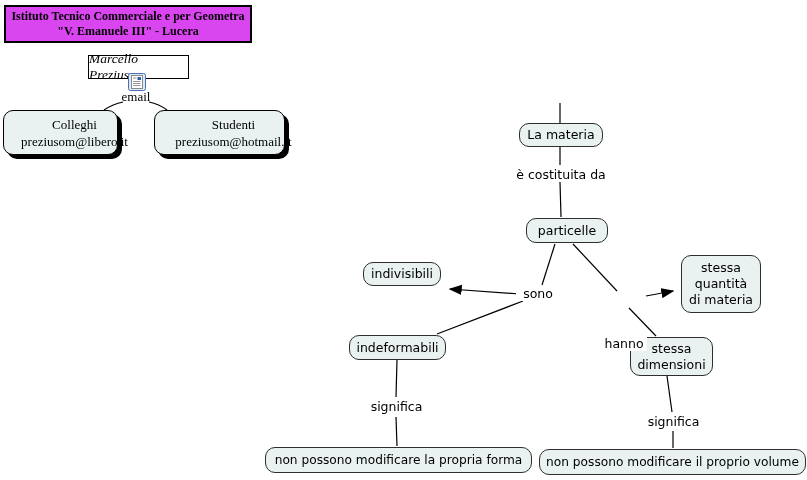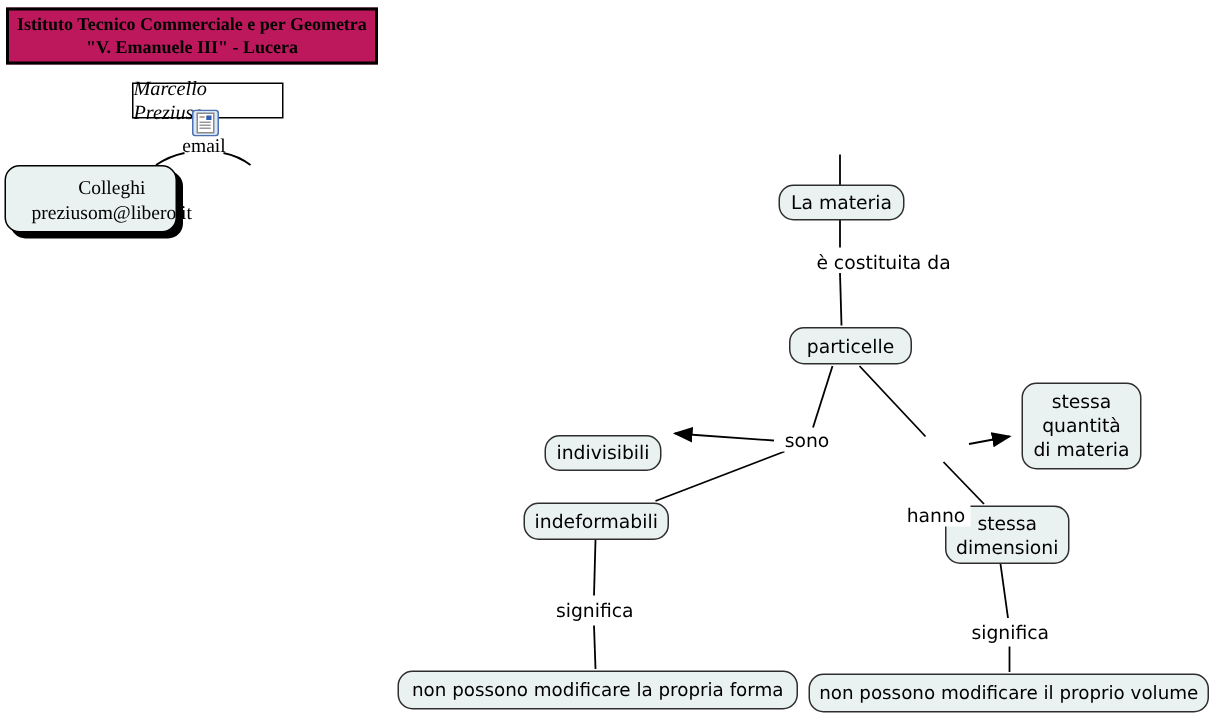--- a/index.html
+++ b/index.html
@@ -1,21 +1,21 @@
 <!DOCTYPE html>
 <html><head>
 <meta charset="utf-8">
 <style>
   html,body{margin:0;padding:0;background:#ffffff;}
   #stage{position:relative;width:807px;height:480px;background:#ffffff;overflow:hidden;
          font-family:"DejaVu Sans",sans-serif;color:#000;}
   svg.overlay{position:absolute;left:0;top:0;width:807px;height:480px;}
 
   .hdr{position:absolute;left:4px;top:5px;width:244px;height:34px;border:2px solid #000;
-       background:#be185d;display:flex;flex-direction:column;align-items:center;justify-content:center;
+       background:#d946ef;display:flex;flex-direction:column;align-items:center;justify-content:center;
        font-family:"Liberation Serif",serif;font-weight:bold;font-size:12px;line-height:15px;text-align:center;}
 
   .author{position:absolute;left:88px;top:55px;width:99px;height:22px;border:1px solid #000;background:#fff;
           display:flex;align-items:center;justify-content:center;font-family:"Liberation Serif",serif;
           font-style:italic;font-size:13.5px;}
   .res-icon{position:absolute;left:128px;top:73px;width:18px;height:18px;}
   .email-lbl{position:absolute;left:108px;top:89px;width:56px;text-align:center;
              font-family:"Liberation Serif",serif;font-size:13px;}
 
   .contact{position:absolute;height:45px;background:#e9f1f1;border:1.5px solid #000;border-radius:10px;
@@ -78,39 +78,43 @@
     <line x1="5" y1="10.5" x2="12.5" y2="10.5" stroke="#999"></line>
     <line x1="5" y1="12.5" x2="12.5" y2="12.5" stroke="#999"></line>
   </svg>
 
   <div class="email-lbl">email</div>
 
   <div class="contact c1">
     <div>Colleghi</div>
     <div>preziusom@libero.it</div>
   </div>
+  <div class="contact c2">
+    <div>Studenti</div>
+    <div>preziusom@hotmail.it</div>
+  </div>
 
   <div class="node" style="left:519px;top:79px;width:84px;height:24px;margin-top:44px;">La materia</div>
 
   <div class="node" style="left:526px;top:218px;width:82px;height:25px;">particelle</div>
 
-  <div class="node" style="left:363px;top:290px;width:78px;height:24px;">indivisibili</div>
+  <div class="node" style="left:363px;top:262px;width:78px;height:24px;">indivisibili</div>
 
   <div class="node" style="left:349px;top:335px;width:97px;height:25px;">indeformabili</div>
 
   <div class="node" style="left:681px;top:255px;width:80px;height:58px;">stessa
 quantità
 di materia</div>
 
   <div class="node" style="left:630px;top:337px;width:83px;height:39px;">stessa
 dimensioni</div>
 
   <div class="node wide" style="left:539px;top:449px;width:267px;height:26px;">non possono modificare il proprio volume</div>
 
   <div class="node wide" style="left:265px;top:447px;width:267px;height:26px;">non possono modificare la propria forma</div>
 
-  <div class="lnk" style="left:512px;top:167px;width:98px;margin-left:28px;">è costituita da</div>
+  <div class="lnk" style="left:512px;top:167px;width:98px;">è costituita da</div>
   <div class="lnk" style="left:516px;top:286px;width:44px;">sono</div>
   <div class="lnk" style="left:601px;top:292px;width:46px;margin-top:44px;">hanno</div>
   <div class="lnk" style="left:368px;top:399px;width:57px;">significa</div>
   <div class="lnk" style="left:645px;top:414px;width:57px;">significa</div>
 
 </div>
 
 </body></html>

